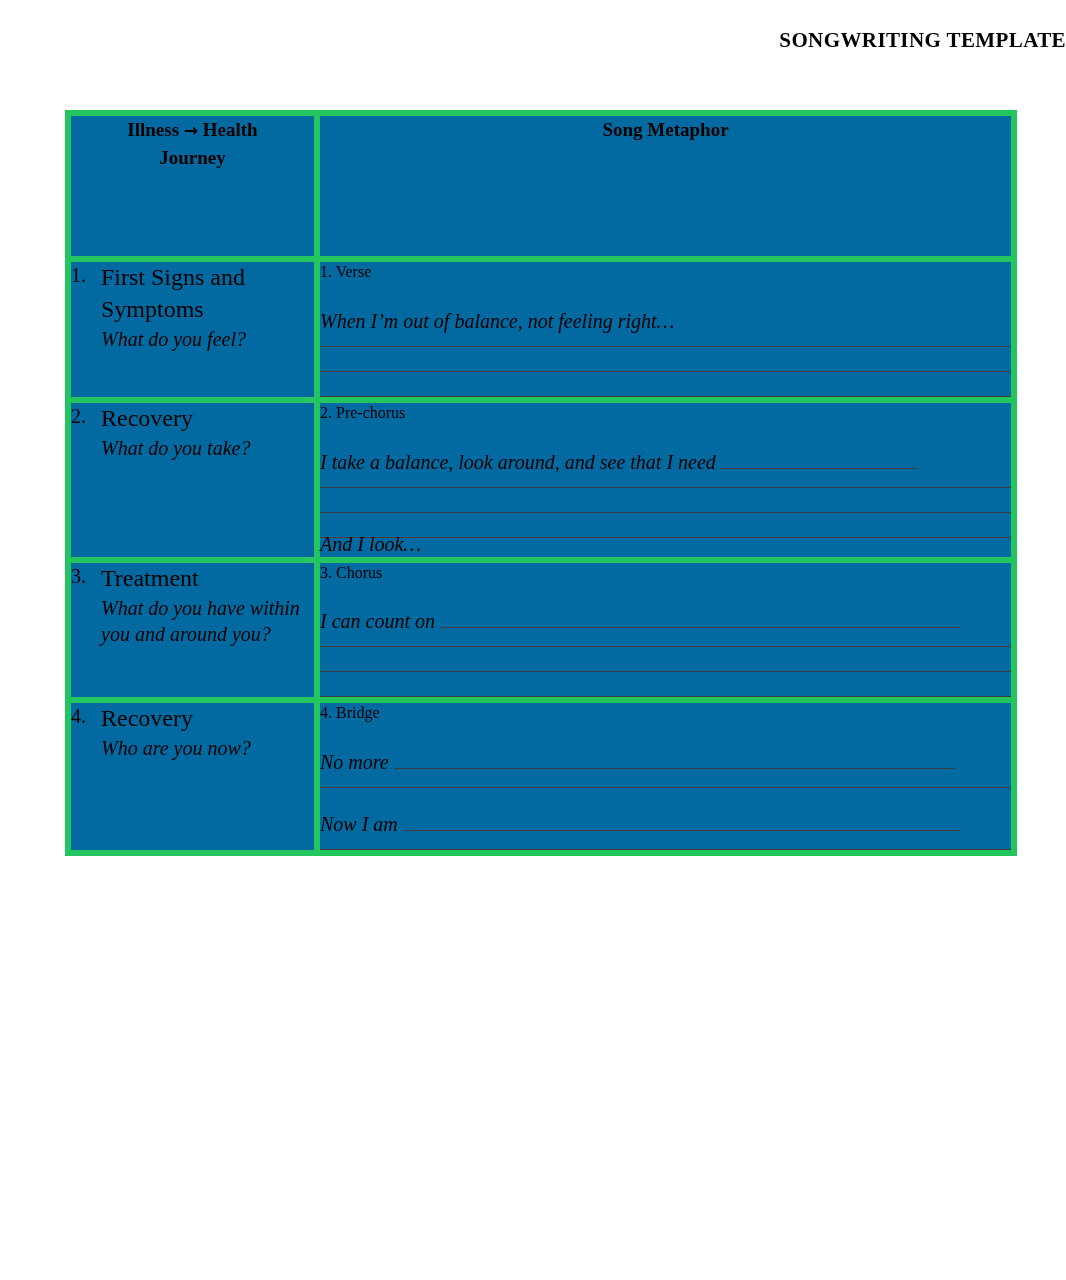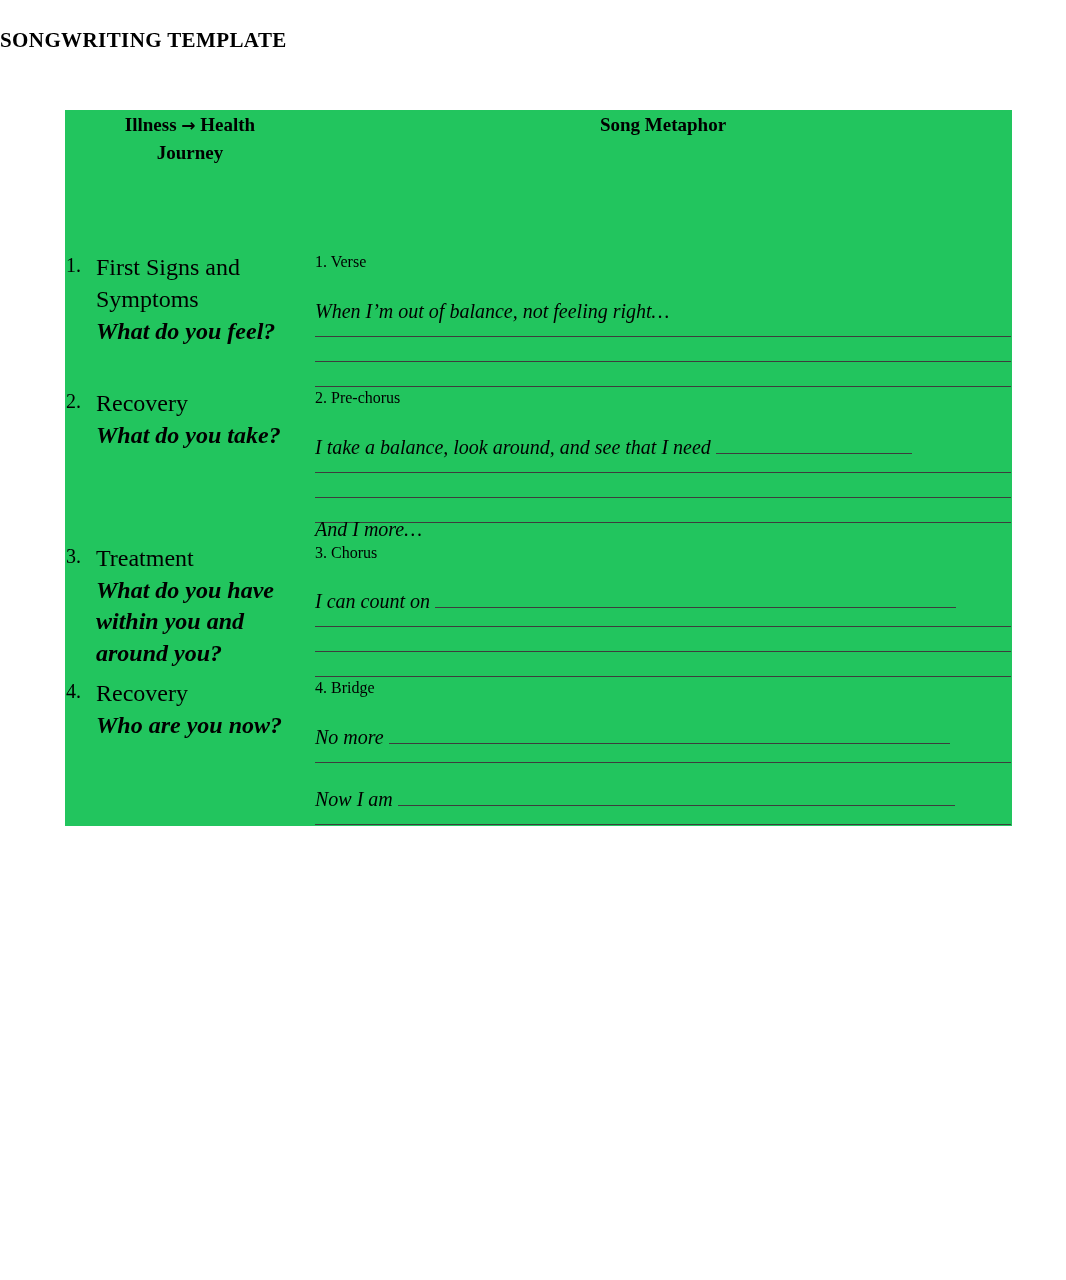--- a/index.html
+++ b/index.html
@@ -20,41 +20,41 @@
     height: 1280px;
     background: #ffffff;
   }
 
   
   .doc-title {
     position: absolute;
     top: 28px;
     left: 0;
     width: 1066px;
-    text-align: left;
+    text-align: right;
     font-size: 21px;
     font-weight: bold;
     letter-spacing: 0.4px;
     font-family: "Liberation Serif", "DejaVu Serif", serif;
   }
 
   
   .tbl {
     position: absolute;
     left: 65px;
     top: 110px;
     width: 946px;
     border-collapse: collapse;
     table-layout: fixed;
   }
   .tbl td, .tbl th {
-    border: 1px solid #22c55e;
+    border: 6px solid #22c55e;
     vertical-align: top;
     padding: 0;
-    background: #22c55e;
+    background: #0369a1;
   }
   col.c-left  { width: 249px; }
   col.c-right { width: 697px; }
 
   
   .hdr-cell {
     height: 140px;
     text-align: center;
     vertical-align: middle;
   }
@@ -81,23 +81,22 @@
   }
   .journey-num {
     position: absolute;
     left: 0;
     top: 0;
     font-size: 20px;
   }
   .journey-title { font-size: 24px; }
   .journey-prompt {
     font-style: italic;
-    font-size: 24px;
+    font-size: 20px;
     line-height: 1.33;
-    font-weight: bold;
   }
 
   
   .metaphor-cell { padding: 24px 20px 18px 18px; }
   .metaphor-head {
     font-size: 16px;
     line-height: 1.3;
     margin-bottom: 26px;
   }
   .lyric-line {
@@ -186,21 +185,21 @@
         <td class="metaphor-cell">
           <div class="metaphor-head">2. Pre-chorus</div>
           <div class="lyric-line tight">
             <span>I take a balance, look around, and see that I need</span>
             <span class="inline-rule" style="width:196px;"></span>
           </div>
           <div class="sp-10"></div>
           <span class="rule"></span>
           <span class="rule"></span>
           <span class="rule last"></span>
-          <div class="after-rule-text">And I more…</div>
+          <div class="after-rule-text">And I look…</div>
         </td>
       </tr>
 
       <tr>
         <td class="journey-cell">
           <div class="journey-item">
             <span class="journey-num">3.</span>
             <span class="journey-title">Treatment</span>
             <div class="journey-prompt">What do you have within you and around you?</div>
           </div>

